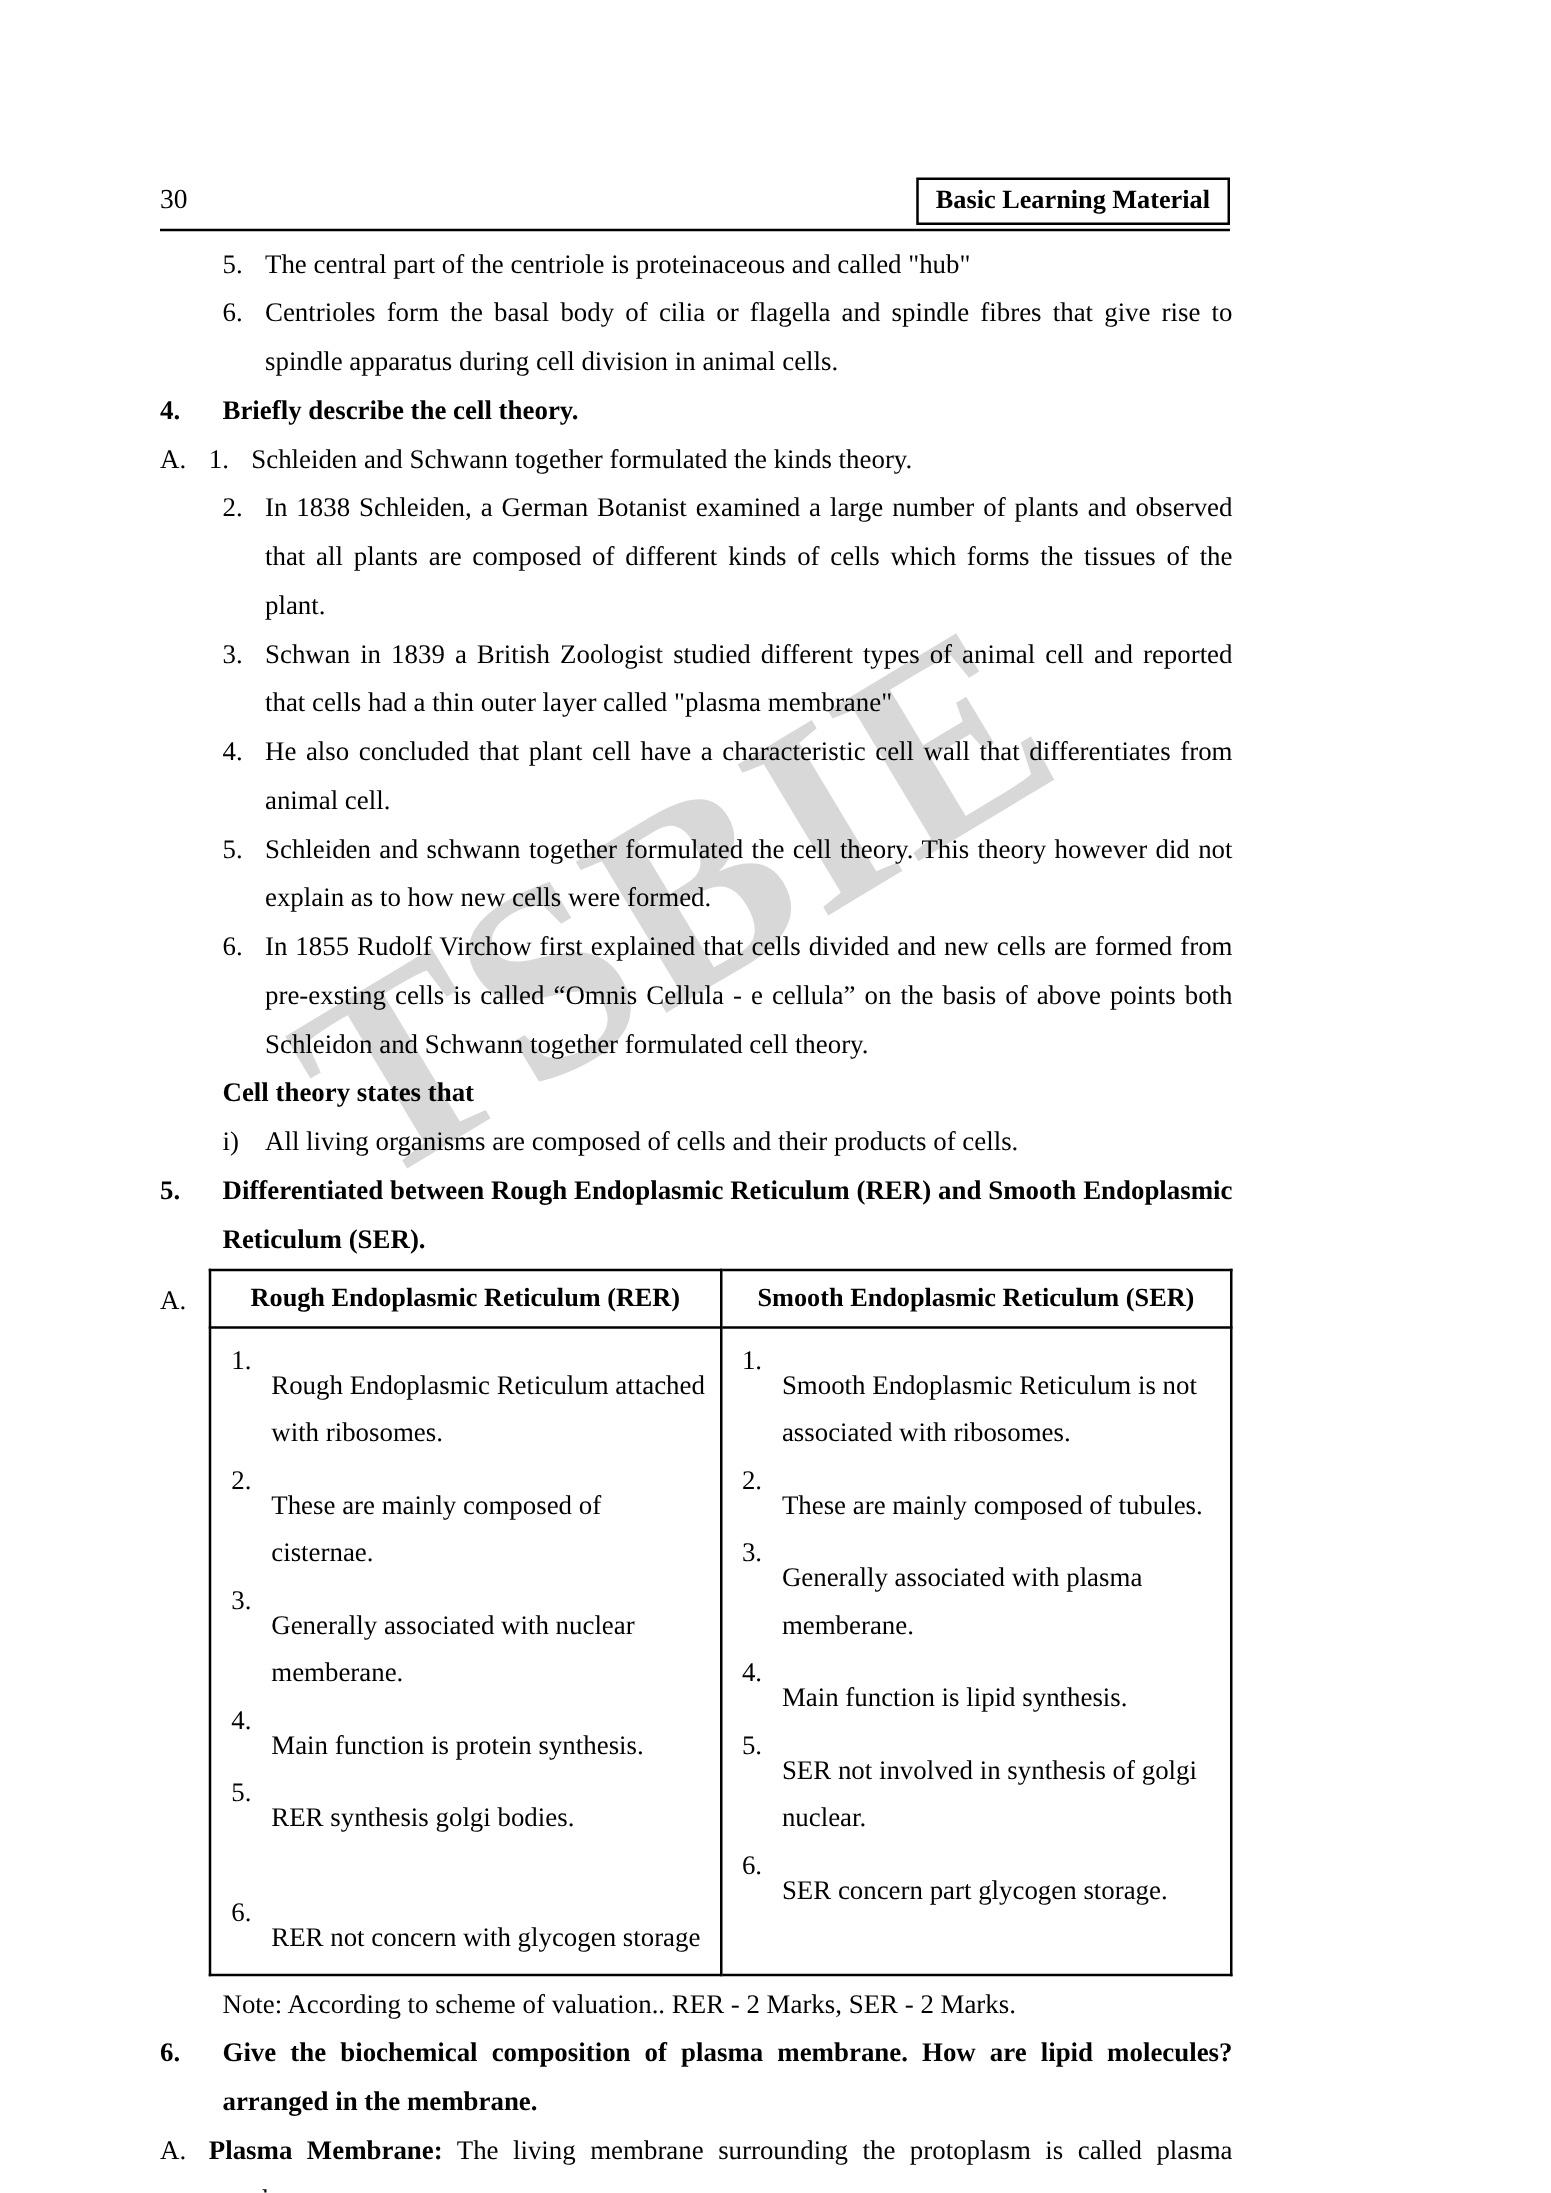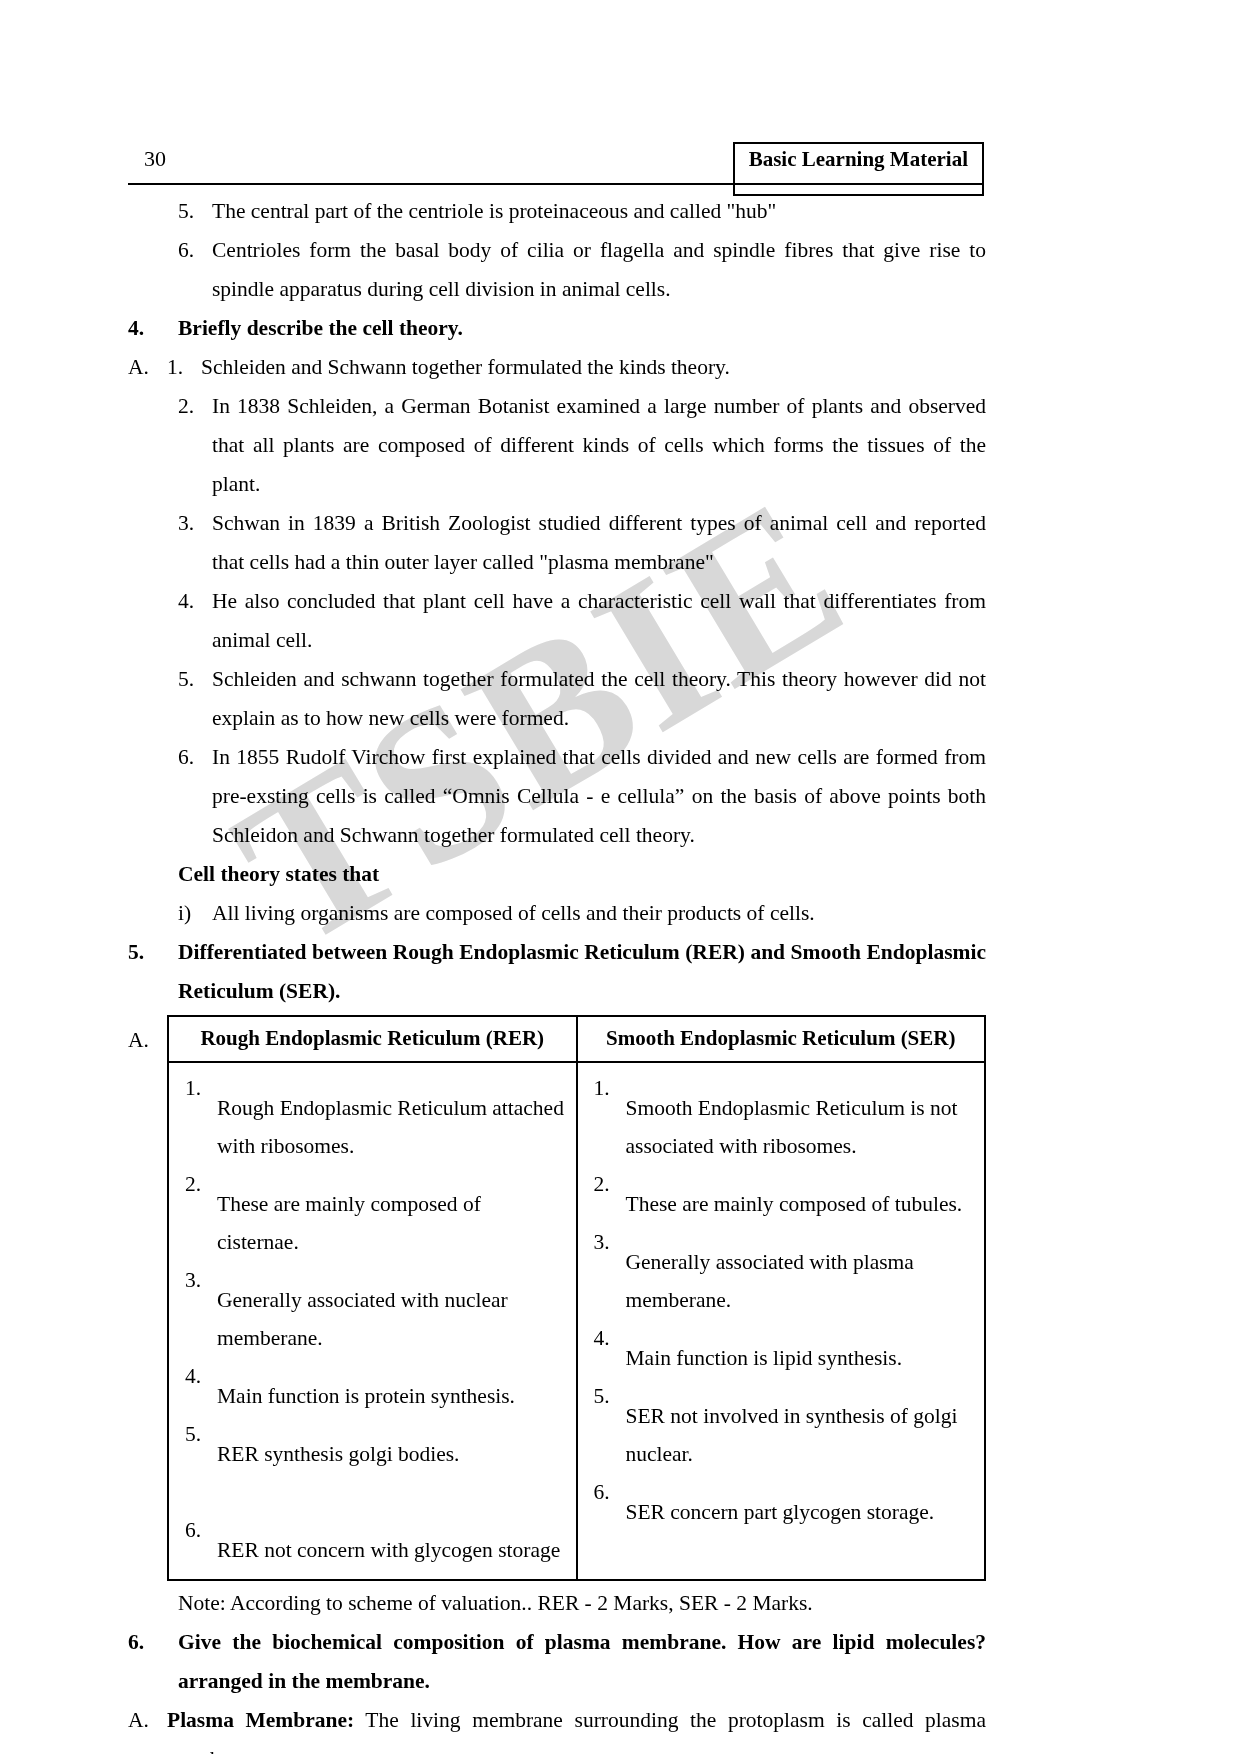--- a/index.html
+++ b/index.html
@@ -51,31 +51,31 @@
   
   .header {
     position: absolute;
     left: 128px;
     top: 142px;
     width: 856px;
     height: 42px;
   }
   .page-number {
     position: absolute;
-    left: 16px;
+    left: 0px;
     top: 4px;
     font-size: 22px;
     line-height: 26px;
   }
   .header-box {
     position: absolute;
     right: 0px;
     top: 0px;
     border: 2px solid #000;
-    padding: 3px 14px 22px 14px;
+    padding: 3px 14px 6px 14px;
     font-weight: bold;
     font-size: 21px;
     line-height: 25px;
     background: #fff;
     white-space: nowrap;
   }
   .header-rule {
     position: absolute;
     left: 0px;
     top: 41px;

